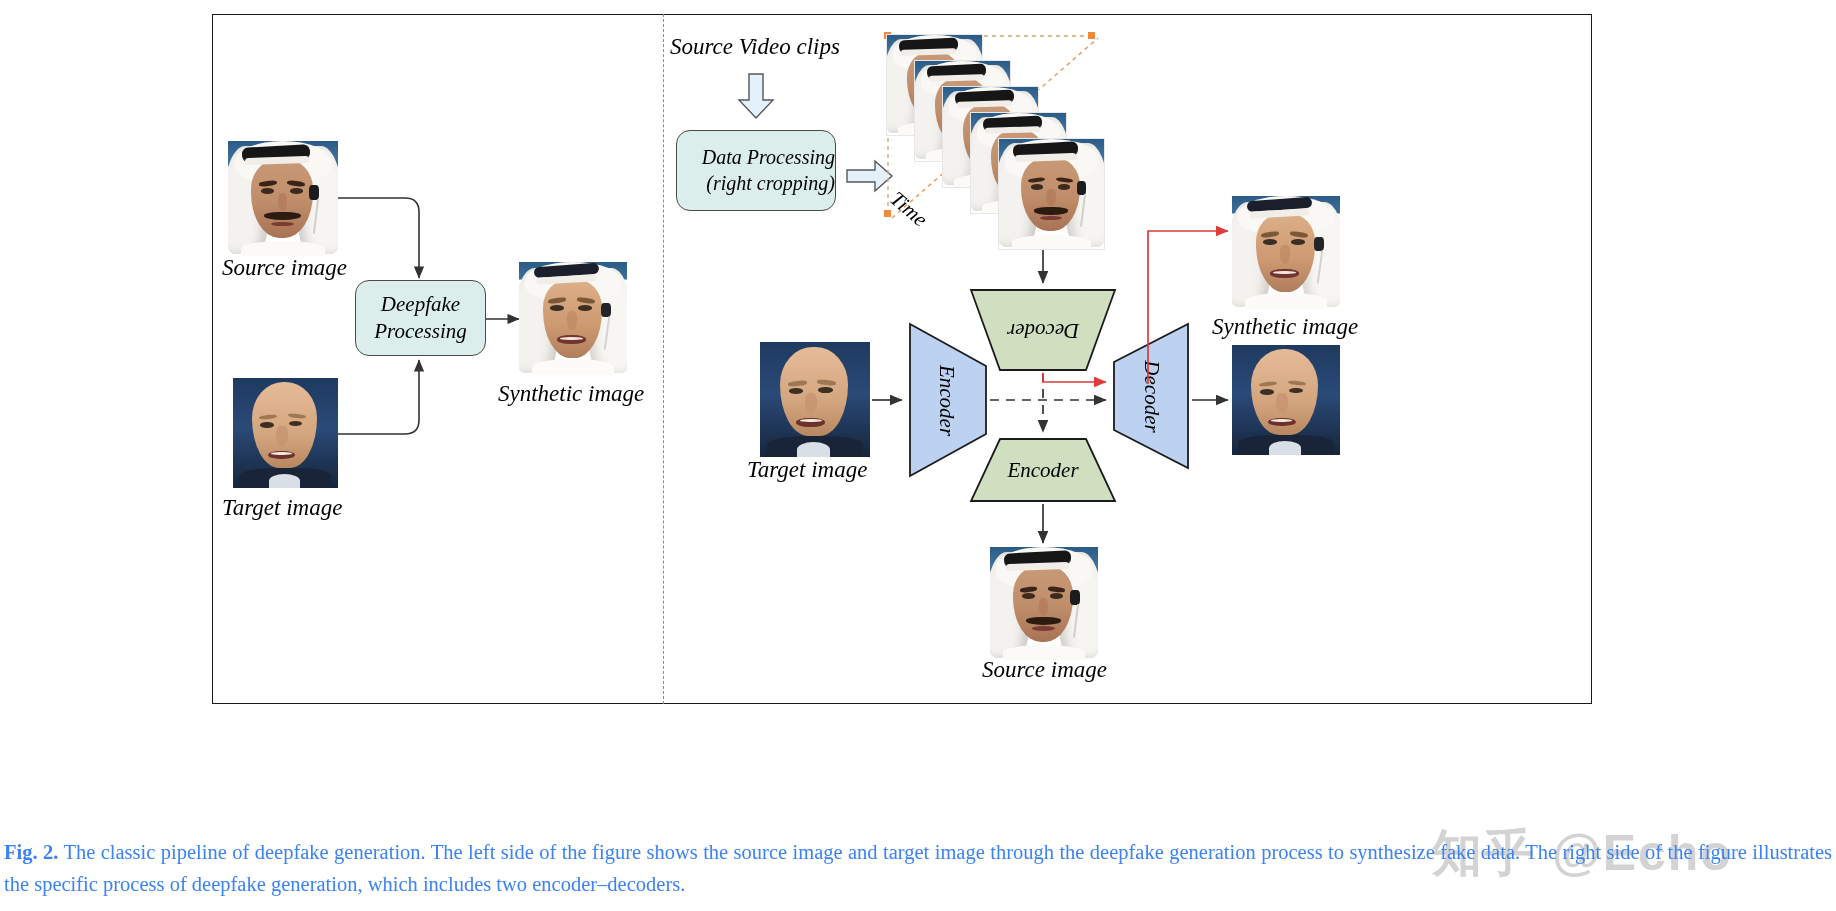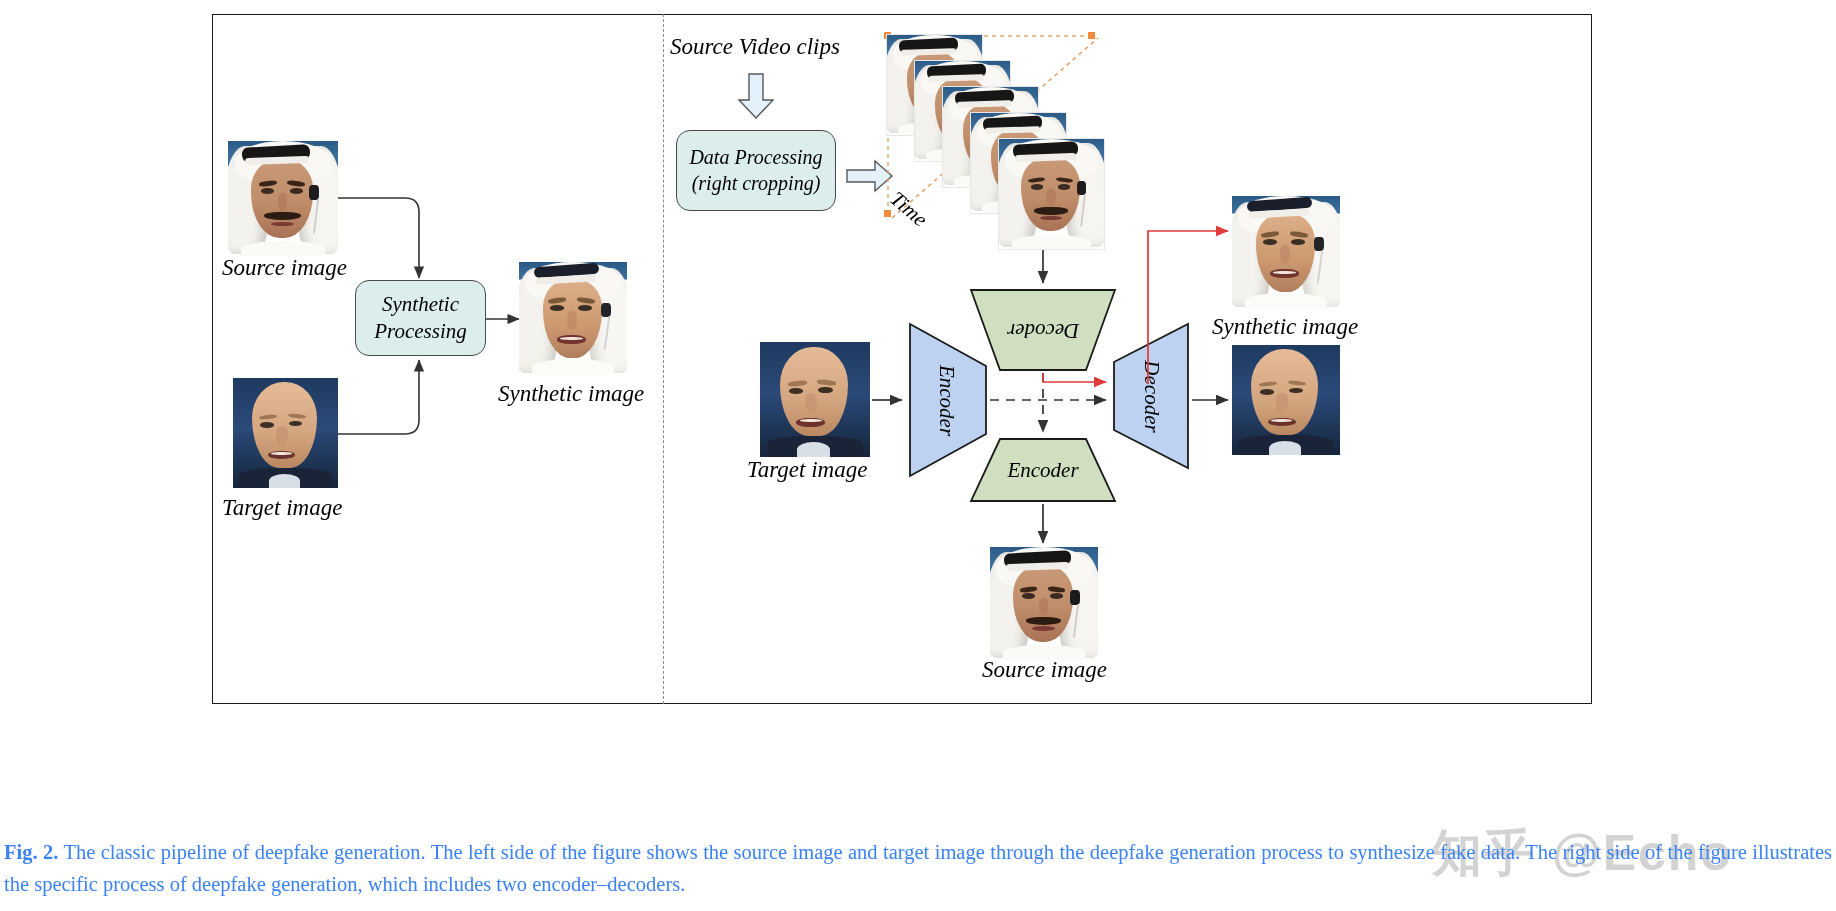--- a/index.html
+++ b/index.html
@@ -167,21 +167,21 @@
   </defs>
 
   <path d="M338,198 L405,198 Q419,198 419,212 L419,278" fill="none" stroke="#333333" stroke-width="1.6" marker-end="url(#ah)"></path>
 
   <path d="M338,434 L405,434 Q419,434 419,420 L419,360" fill="none" stroke="#333333" stroke-width="1.6" marker-end="url(#ah)"></path>
 
   <path d="M486,319 L519,319" fill="none" stroke="#333333" stroke-width="1.6" marker-end="url(#ah)"></path>
 </svg>
 
 <div class="procbox" style="left:355px;top:280px;width:131px;height:76px;background:#dceeec;font-size:21px;">
-  <span>Synthetic</span>
+  <span>Deepfake</span>
   <span>Processing</span>
 </div>
 
 <div class="photo syn" style="left:519px;top:262px;width:108px;height:113px;">
   <div class="bg el"></div>
   <div class="el kef-l"></div>
   <div class="el kef-r"></div>
   <div class="el kef-t"></div>
   <div class="el face"></div>
   <div class="el agal"></div>
@@ -198,21 +198,21 @@
   <div class="el collar"></div>
 </div>
 <div class="lbl" style="left:498px;top:382px;font-size:23px;">Synthetic image</div>
 
 <div class="lbl" style="left:670px;top:35px;font-size:23px;">Source Video clips</div>
 
 <svg class="blockarrow" style="left:735px;top:72px;width:42px;height:48px;" viewBox="0 0 42 48">
   <path d="M14,2 L28,2 L28,28 L38,28 L21,46 L4,28 L14,28 Z" fill="#e4f0fa" stroke="#55575a" stroke-width="1.4"></path>
 </svg>
 
-<div class="procbox" style="left:676px;top:130px;width:160px;height:81px;background:#dceeec;font-size:20px;">
+<div class="procbox" style="left:676px;top:130px;width:160px;height:81px;background:#dceeec;font-size:20px;align-items:flex-end;">
   <span>Data Processing</span>
   <span>(right cropping)</span>
 </div>
 
 <svg class="blockarrow" style="left:845px;top:157px;width:50px;height:38px;" viewBox="0 0 50 38">
   <path d="M2,13 L30,13 L30,4 L47,19 L30,34 L30,25 L2,25 Z" fill="#e4f0fa" stroke="#55575a" stroke-width="1.4"></path>
 </svg>
 
 <svg style="position:absolute;left:880px;top:30px;width:260px;height:260px;pointer-events:none;">
   <line x1="12" y1="188" x2="218" y2="8" stroke="#e8a36a" stroke-width="1.6" stroke-dasharray="4 4"></line>

